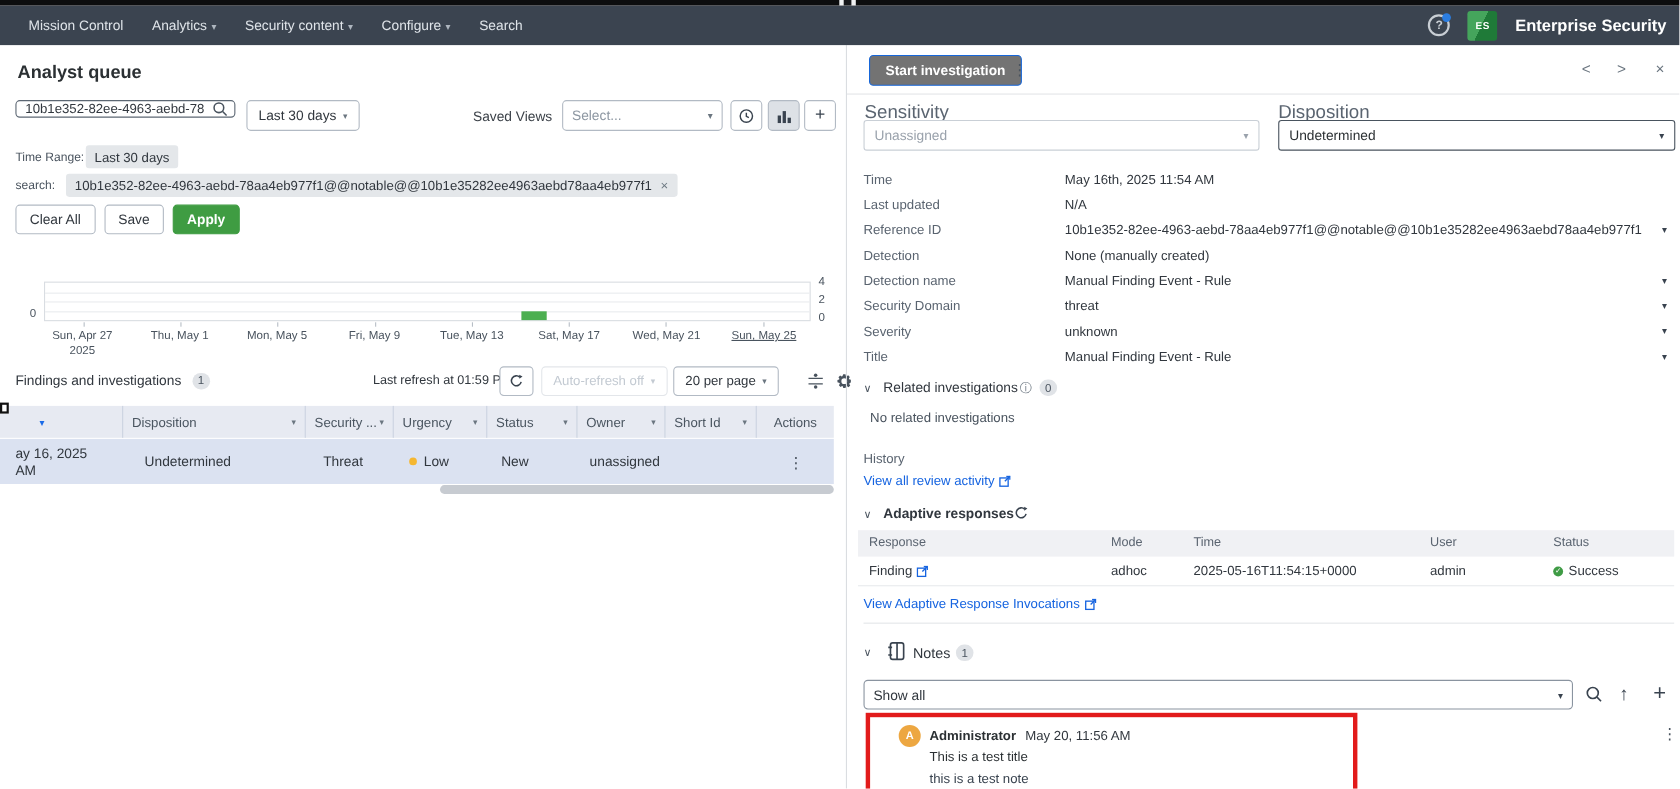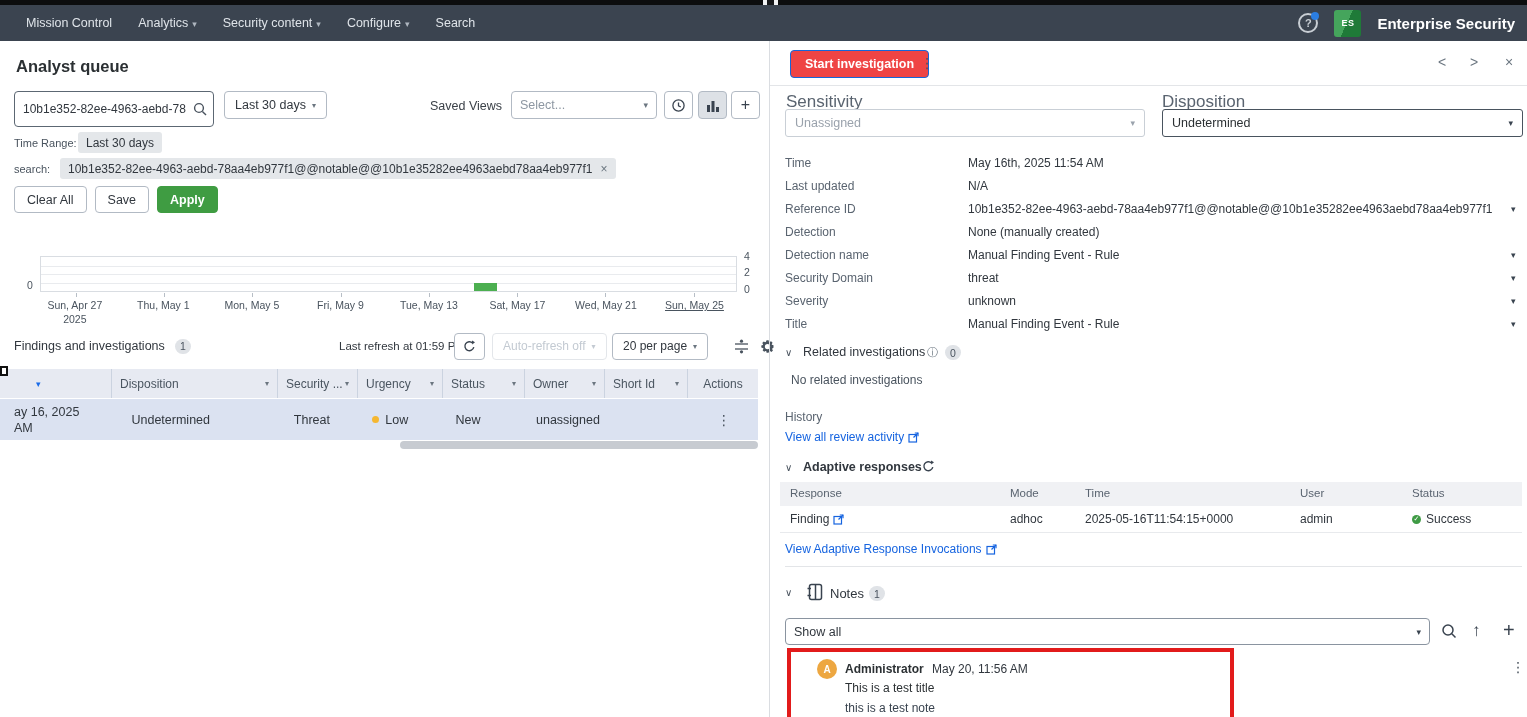--- a/index.html
+++ b/index.html
@@ -17,21 +17,21 @@
   .nav-item { color:#dfe4e9; font-size:12.5px; margin-left:26px; cursor:pointer; white-space:nowrap; }
   .nav-item .caret { font-size:9px; color:#aeb6bf; margin-left:4px; }
   .nav-right { margin-left:auto; display:flex; align-items:center; gap:16px; padding-right:12px; }
   .help-icon { position:relative; width:20px; height:20px; border:2px solid #c8ced4; border-radius:50%; color:#c8ced4; font-size:11px; font-weight:bold; display:flex; align-items:center; justify-content:center; }
   .help-dot { position:absolute; right:-3px; top:-3px; width:8px; height:8px; border-radius:50%; background:#2b7de0; }
   .es-logo { width:27px; height:27px; border-radius:3px; background:linear-gradient(115deg,#45a55c 48%,#1f7a38 48%); display:flex; align-items:center; justify-content:center; color:#fff; font-size:9px; font-weight:bold; letter-spacing:.5px; }
   .brand { color:#fff; font-size:15px; font-weight:600; white-space:nowrap; }
 
   
   .page-title { position:absolute; left:16px; top:57px; font-size:16.5px; font-weight:700; color:#2b3033; }
-  .search-box { position:absolute; left:14px; top:91px; width:200px; height:36px; border:1px solid #5c6773; border-radius:4px; background:#fff; display:flex; align-items:center; padding:0 6px 0 8px; }
+  .search-box { position:absolute; left:14px; top:91px; width:200px; height:16px; border:1px solid #5c6773; border-radius:4px; background:#fff; display:flex; align-items:center; padding:0 6px 0 8px; }
   .search-box input { border:none; outline:none; flex:1; font-size:12px; color:#31373e; font-family:"Liberation Sans",sans-serif; min-width:0; background:transparent; }
   .btn { display:inline-flex; align-items:center; justify-content:center; border:1px solid #b2bac4; border-radius:4px; background:#fff; color:#31373e; font-size:12.5px; cursor:pointer; white-space:nowrap; font-family:"Liberation Sans",sans-serif; }
   .btn .caret { font-size:8px; color:#6b7680; margin-left:6px; }
   .btn.disabled { color:#c3cad2; border-color:#e3e6ea; cursor:default; }
   .last30 { position:absolute; left:224px; top:91px; height:28px; padding:0 10px; }
   .saved-views-label { position:absolute; left:430px; top:99px; font-size:12.5px; color:#3b4148; }
   .select-box { display:flex; align-items:center; justify-content:space-between; border:1px solid #b2bac4; border-radius:4px; background:#fff; font-size:12.5px; padding:0 8px; cursor:pointer; }
   .saved-views-select { position:absolute; left:511px; top:91px; width:146px; height:28px; color:#8d97a2;gap:8px; }
   .select-caret { font-size:9px; color:#6b7680; }
   .icon-btn { position:absolute; top:91px; width:29px; height:28px; border:1px solid #b2bac4; border-radius:4px; background:#fff; display:flex; align-items:center; justify-content:center; cursor:pointer; color:#39434f; }
@@ -81,21 +81,21 @@
   .sort-caret { color:#1a6be8; font-size:9px; margin-left:28px; }
   .time-cell { display:block !important; padding-top:5px !important; line-height:1.3; }
   .dot { width:7px; height:7px; border-radius:50%; display:inline-block; margin-right:6px; }
   .kebab { color:#49535e; font-size:14px; letter-spacing:0; cursor:pointer; line-height:1; }
   .hscrollbar { position:absolute; left:400px; top:441px; width:358px; height:8px; background:#c7cbd1; border-radius:4px; }
 
   
   .vdivider { position:absolute; left:769px; top:41px; width:1px; height:676px; background:#dadde1; }
 
   
-  .btn-start { position:absolute; left:790px; top:50px; height:28px; padding:0 14px; background:#ef4444; border:1px solid #1666d9; border-radius:4px; color:#fff; font-size:12.5px; font-weight:600; display:inline-flex; align-items:center; cursor:pointer; }
+  .btn-start { position:absolute; left:790px; top:50px; height:28px; padding:0 14px; background:#737373; border:1px solid #1666d9; border-radius:4px; color:#fff; font-size:12.5px; font-weight:600; display:inline-flex; align-items:center; cursor:pointer; }
   .rp-kebab { position:absolute; left:920px; top:56px; }
   .pager { position:absolute; top:54px; color:#6b7680; font-size:14px; cursor:pointer; }
   .rp-divider { position:absolute; left:770px; top:85px; width:757px; height:1px; background:#e3e5e8; }
 
   .field-label { position:absolute; font-size:17px; color:#5a6470; }
   .dd { position:absolute; height:28px; border-radius:3px; display:flex; align-items:center; justify-content:space-between; padding:0 9px; font-size:12.5px; cursor:pointer; background:#fff; }
   .dd-disabled { border:1px solid #c9cfd6; color:#9aa2ac; cursor:default; }
   .dd-normal { border:1px solid #49535e; color:#2b3033; }
 
   .kv-label { position:absolute; left:785px; font-size:12px; color:#5a6470; }

